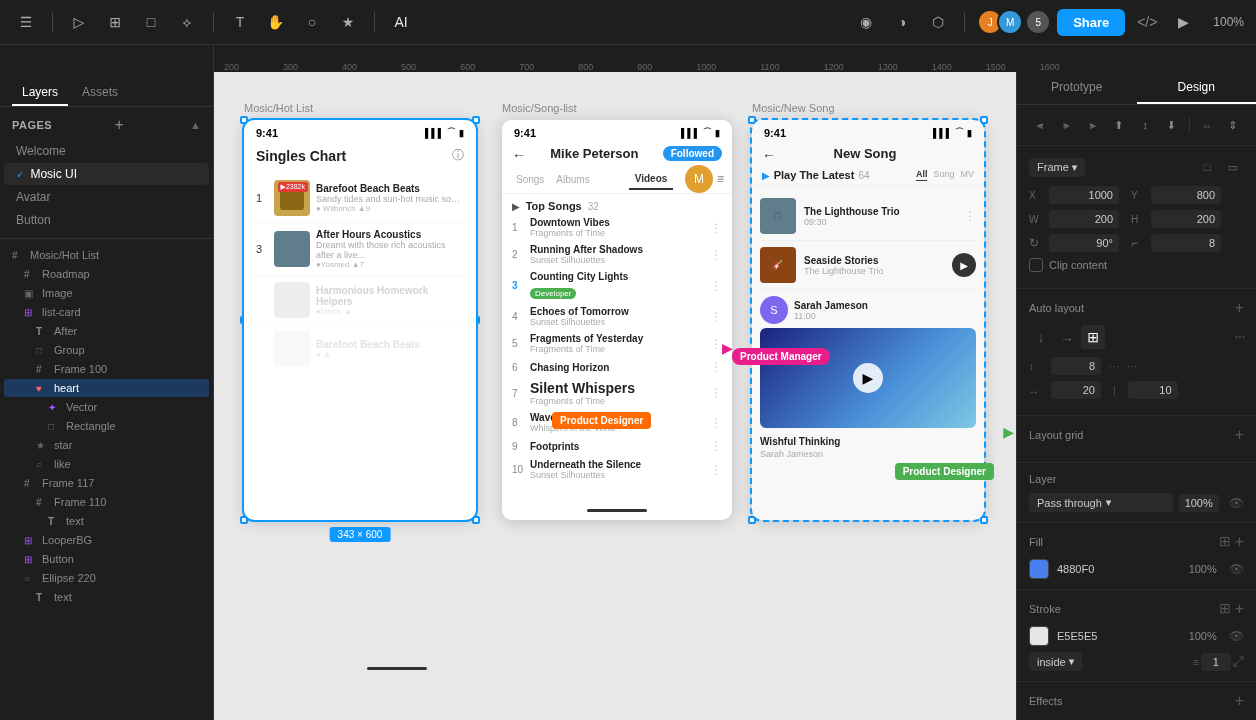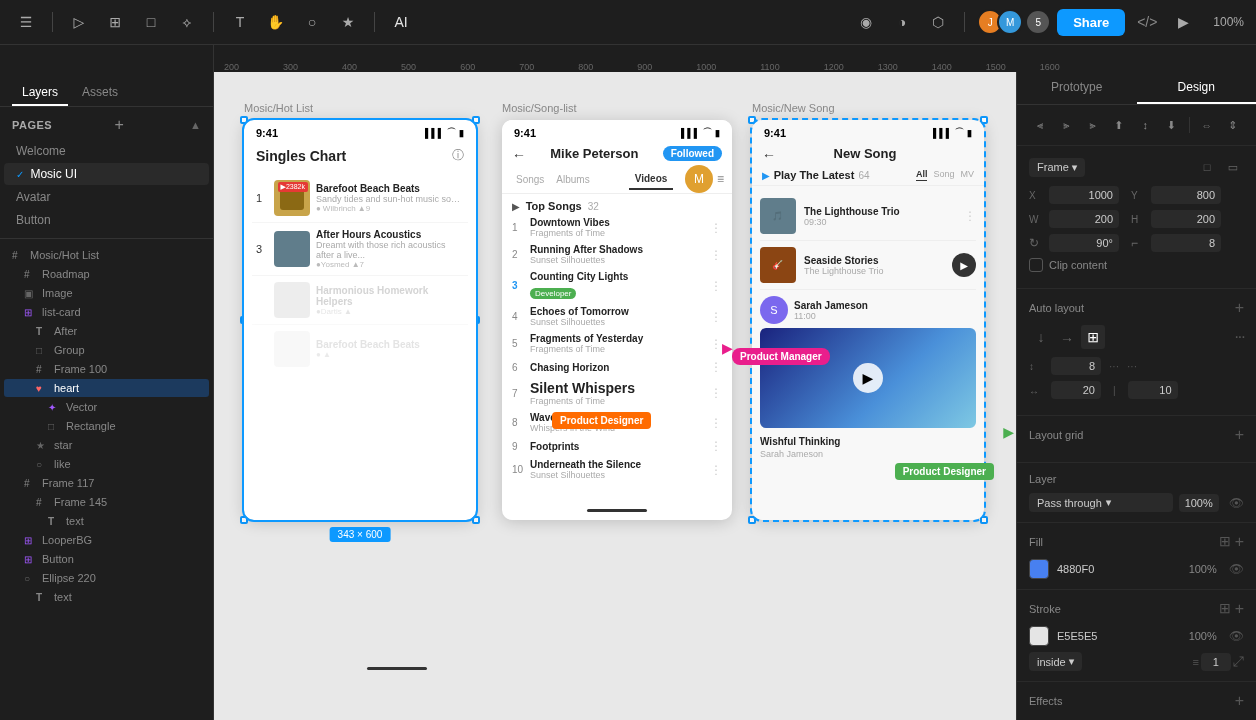--- a/index.html
+++ b/index.html
@@ -553,21 +553,21 @@
       <div class="layer-item layer-indent-2">
         <span class="layer-icon">○</span>
         <span>like</span>
       </div>
       <div class="layer-item layer-indent-1">
         <span class="layer-icon frame">#</span>
         <span>Frame 117</span>
       </div>
       <div class="layer-item layer-indent-2">
         <span class="layer-icon frame">#</span>
-        <span>Frame 145</span>
+        <span>Frame 110</span>
       </div>
       <div class="layer-item layer-indent-3">
         <span class="layer-icon text-icon">T</span>
         <span>text</span>
       </div>
       <div class="layer-item layer-indent-1">
         <span class="layer-icon component">⊞</span>
         <span>LooperBG</span>
       </div>
       <div class="layer-item layer-indent-1">

